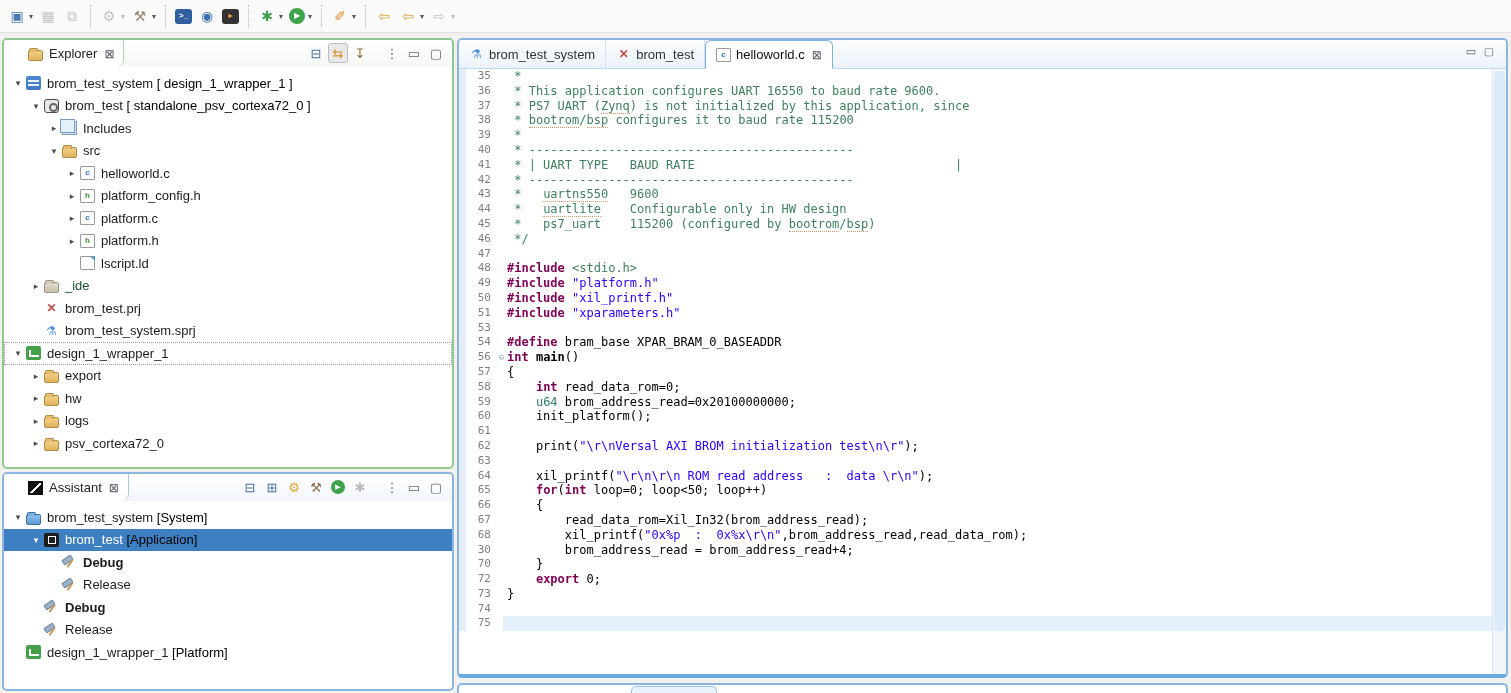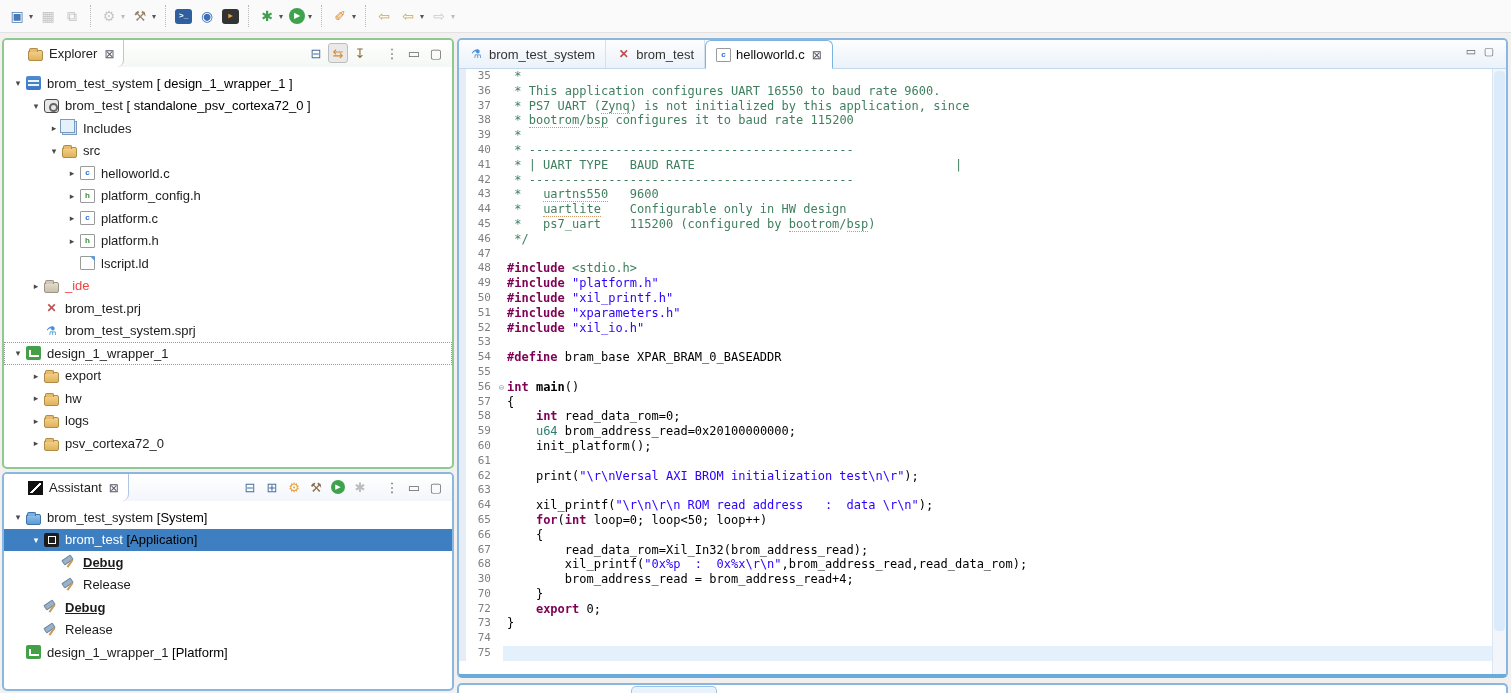--- a/index.html
+++ b/index.html
@@ -47,22 +47,22 @@
   
   .tree { padding-top:5px; font-size:13px; color:#1c1c1c; }
   .trow { display:flex; align-items:center; height:22.5px; white-space:nowrap; }
   .tw { width:16px; flex:none; text-align:center; font-size:9px; color:#4a4a4a; }
   .tlabel { margin-left:0; }
   .tsuffix { color:#000000; white-space:pre; }
   .trow.selected { background:#3e7fc1; color:#fff; }
   .trow.selected .tsuffix { color:#000000; }
   .trow.selected .tw { color:#fff; }
   .trow.focusrow { outline:1px dotted #9a9a9a; outline-offset:-1px; }
-  .trow.muted .tlabel { color:#ef4444;text-align:center; }
-  .trow.bold .tlabel { font-weight:bold;text-decoration:underline; }
+  .trow.muted .tlabel { color:#14532d;text-align:center; }
+  .trow.bold .tlabel { font-weight:bold; }
 
   
   .ico { width:15px; height:14px; flex:none; position:relative; margin-right:6px; display:inline-block; }
   .ico-system { background:linear-gradient(#4f8bd0,#3b78c4); border-radius:2px; }
   .ico-system::after { content:""; position:absolute; left:2px; right:2px; top:4px; height:2px;
     background:#fff; box-shadow:0 4px 0 #fff; opacity:.9; }
   .ico-app { background:#e8e8e8; border:1px solid #4a4a4a; border-radius:3px; }
   .ico-app::after { content:""; position:absolute; left:4px; top:3px; width:5px; height:5px;
     border:2px solid #666; border-radius:50%; }
   .ico-includes { background:#cfe3f5; border:1px solid #7a9cc0; }
@@ -516,41 +516,29 @@
         <span class="ct"><span class="sk">#include</span><span class="sp"> </span><span class="ss">"xil_printf.h"</span></span>
       </div>
       <div class="cl">
         <span class="ann"></span>
         <span class="ln">51</span>
         <span class="fold"></span>
         <span class="ct"><span class="sk">#include</span><span class="sp"> </span><span class="ss">"xparameters.h"</span></span>
       </div>
       <div class="cl">
         <span class="ann"></span>
-        <span class="ln">52</span>
-        <span class="fold"></span>
-        <span class="ct"><span class="sk">#include</span><span class="sp"> </span><span class="ss">"xil_io.h"</span></span>
-      </div>
-      <div class="cl">
-        <span class="ann"></span>
         <span class="ln">53</span>
         <span class="fold"></span>
         <span class="ct"></span>
       </div>
       <div class="cl">
         <span class="ann"></span>
         <span class="ln">54</span>
         <span class="fold"></span>
         <span class="ct"><span class="sk">#define</span><span class="sp"> bram_base XPAR_BRAM_0_BASEADDR</span></span>
-      </div>
-      <div class="cl">
-        <span class="ann"></span>
-        <span class="ln">55</span>
-        <span class="fold"></span>
-        <span class="ct"></span>
       </div>
       <div class="cl">
         <span class="ann"></span>
         <span class="ln">56</span>
         <span class="fold">⊖</span>
         <span class="ct"><span class="sk">int</span><span class="sp"> </span><span class="sf">main</span><span class="sp">()</span></span>
       </div>
       <div class="cl">
         <span class="ann"></span>
         <span class="ln">57</span>

